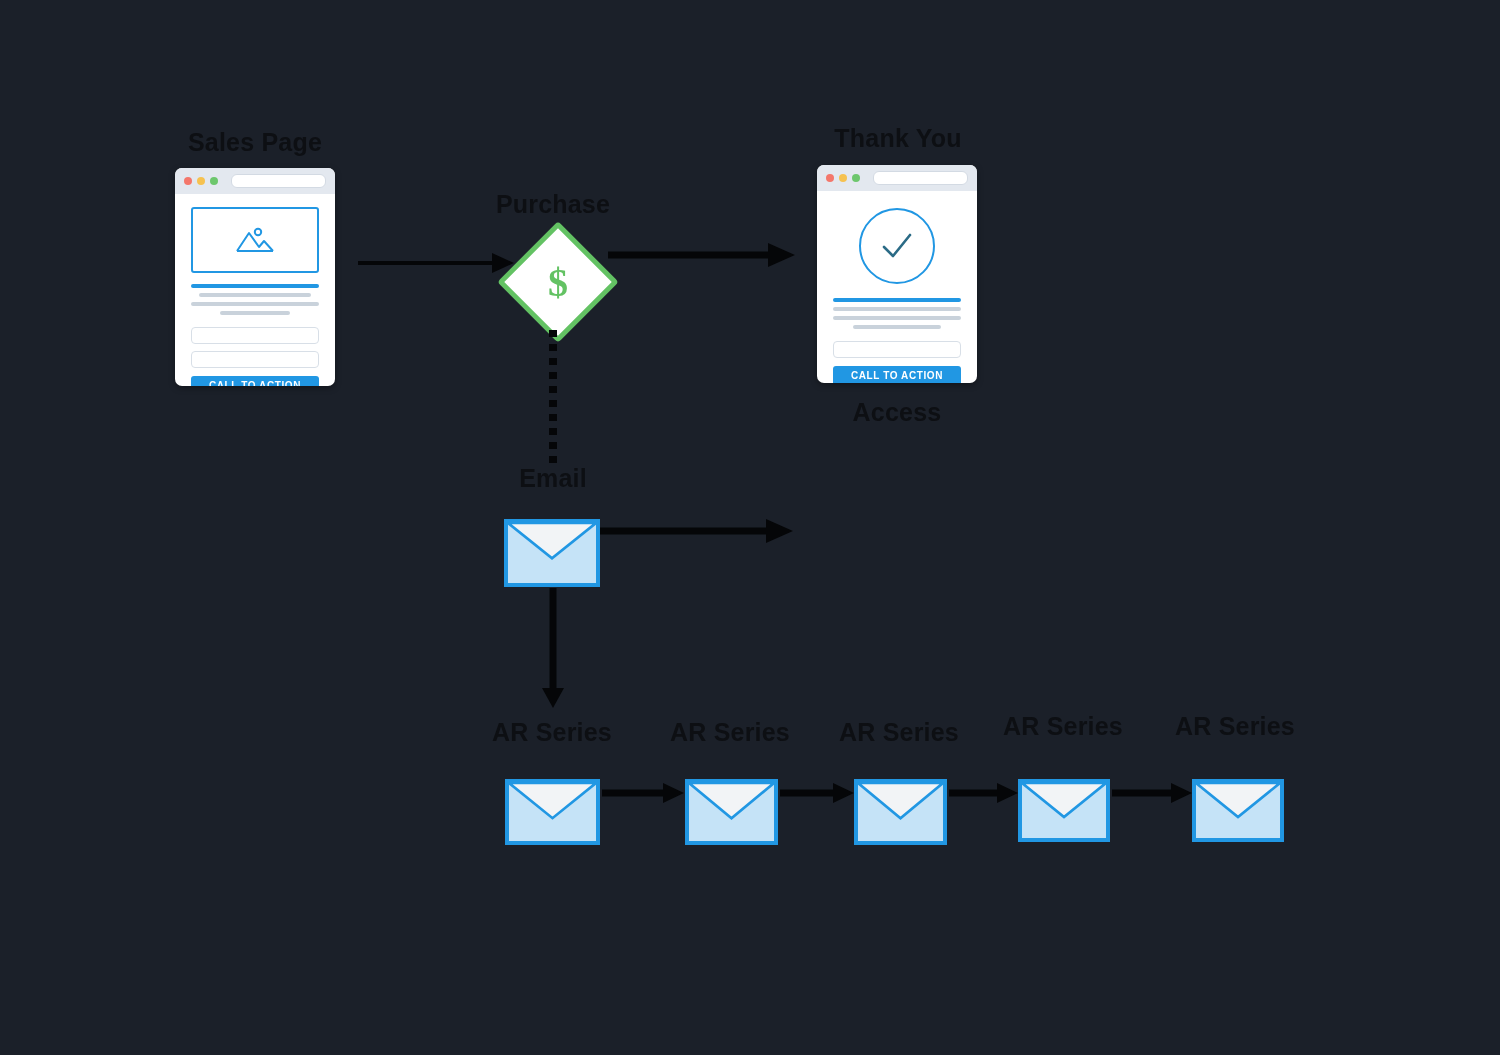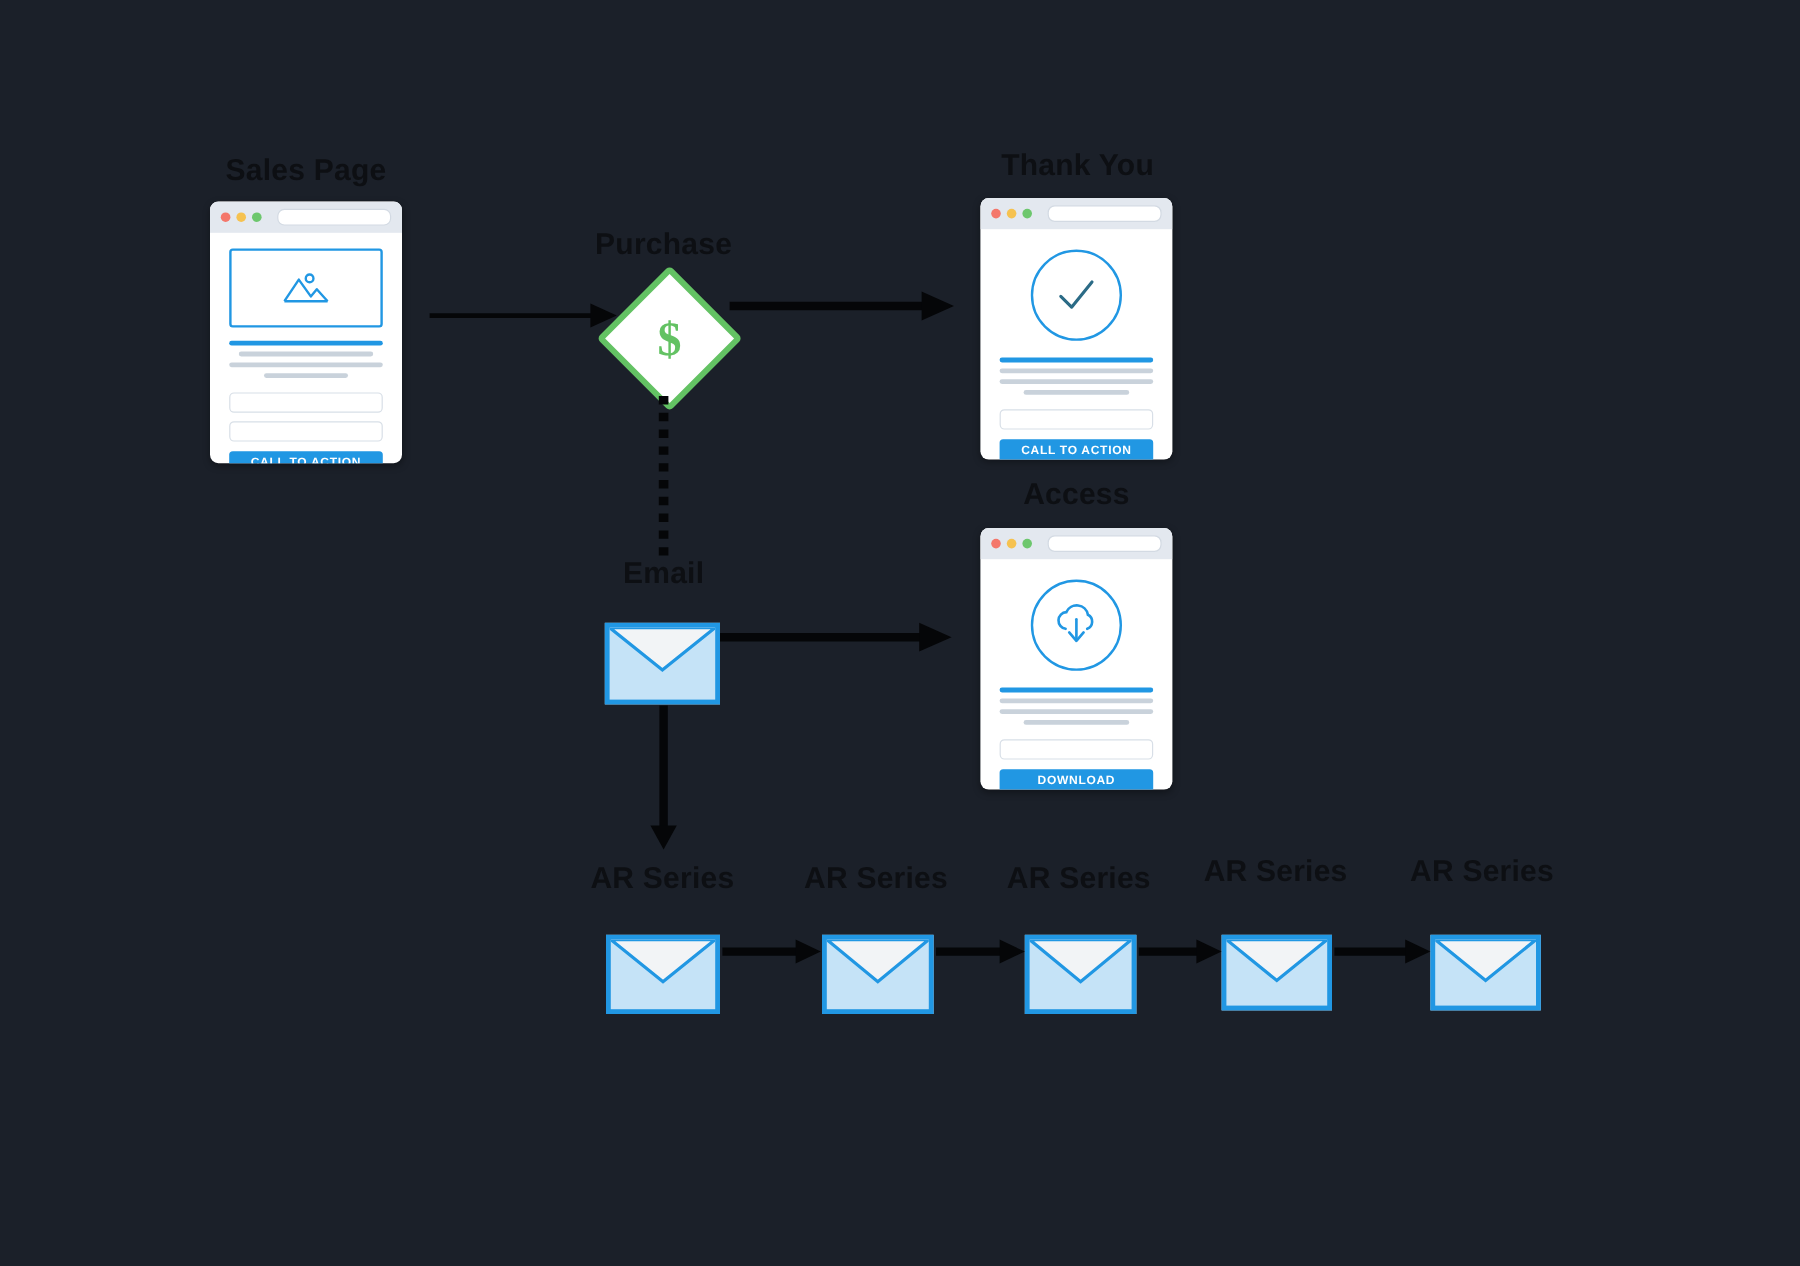--- a/index.html
+++ b/index.html
@@ -236,43 +236,20 @@
       <div class="line gray"></div>
       <div class="line gray2"></div>
       <div class="line short" style="width:68%;"></div>
       <div class="field"></div>
       <div class="cta">CALL TO ACTION</div>
     </div>
   </div>
 
   <div class="node-label" style="left:817px; top:398px; width:160px;">Access</div>
 
-  <div class="browser" style="left:817px; top:440px; width:160px; height:218px;">
-    <div class="browser-bar">
-      <span class="dot red"></span>
-      <span class="dot yellow"></span>
-      <span class="dot green"></span>
-      <span class="url-bar"></span>
-    </div>
-    <div class="browser-body">
-      <div class="icon-circle">
-        <svg width="42" height="38" viewBox="0 0 42 38">
-          <path d="M12,22 a7,7 0 0 1 0.6,-13.9 a9.5,9.5 0 0 1 18,2.2 a6.4,6.4 0 0 1 -0.6,11.7" fill="none" stroke="#2197e3" stroke-width="2.2" stroke-linecap="round"></path>
-          <line x1="21" y1="14" x2="21" y2="31" stroke="#2197e3" stroke-width="2.2" stroke-linecap="round"></line>
-          <polyline points="15,25 21,32 27,25" fill="none" stroke="#2197e3" stroke-width="2.2" stroke-linecap="round" stroke-linejoin="round"></polyline>
-        </svg>
-      </div>
-      <div class="line blue"></div>
-      <div class="line gray"></div>
-      <div class="line gray2"></div>
-      <div class="line short" style="width:68%;"></div>
-      <div class="field"></div>
-      <div class="cta">DOWNLOAD</div>
-    </div>
-  </div>
 
   <div class="node-label" style="left:470px; top:464px; width:166px;">Email</div>
 
   <div class="envelope" style="left:504px; top:519px; width:96px; height:68px;">
     <svg class="flap" viewBox="0 0 96 68" preserveAspectRatio="none">
       <polygon points="0,0 96,0 48,40" fill="#f2f4f6" stroke="#2197e3" stroke-width="3"></polygon>
     </svg>
   </div>
 
   <div class="conn" style="left:600px; top:518px;">

